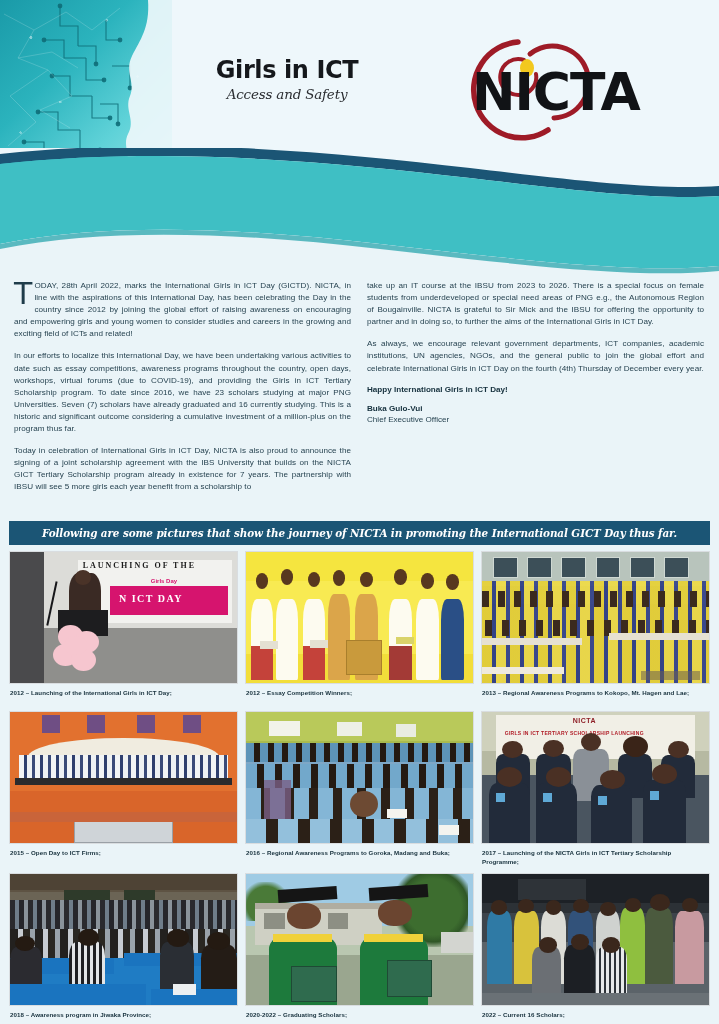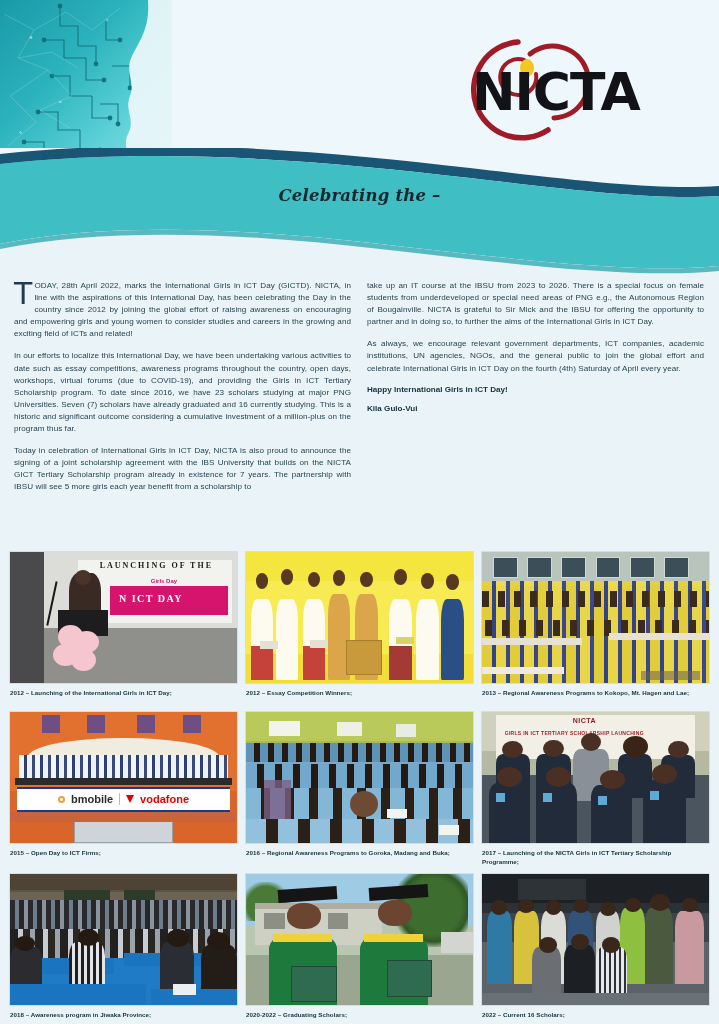--- a/index.html
+++ b/index.html
@@ -155,21 +155,21 @@
   }
   .row2 .caption { height: 29px; }
 
   
   
   .p1 { background: linear-gradient(#dcdcd8 0 58%, #8f8f8c 58% 100%); }
   .p1 .banner {
     position:absolute; left:30%; top:6%; width:68%; height:48%;
     background:#f2f2ef; }
   .p1 .bnr-txt { position:absolute; left:32%; top:7%; font-size:8px;
-    font-family:"Liberation Serif",serif; letter-spacing:2px; color:#1a1a1a; font-weight:700;margin-left:17px;}
+    font-family:"Liberation Serif",serif; letter-spacing:2px; color:#1a1a1a; font-weight:700;}
   .p1 .pink { position:absolute; left:44%; top:26%; width:52%; height:22%;
     background:#d6146e; }
   .p1 .pinkw { position:absolute; left:48%; top:31%; font-size:10px; color:#fff;
     font-weight:700; letter-spacing:1.5px; font-family:"Liberation Serif",serif;}
   .p1 .podium { position:absolute; left:21%; top:44%; width:22%; height:20%;
     background:#1d1d1f; }
   .p1 .person { position:absolute; left:26%; top:16%; width:14%; height:46%;
     background:#3a2a24; border-radius:30% 30% 6% 6%; }
   .p1 .head { position:absolute; left:28.5%; top:14%; width:7%; height:11%;
     background:#4a3328; border-radius:50%; }
@@ -306,20 +306,24 @@
           <path d="M34 30 L66 12 L92 30 L120 8"></path>
           <path d="M18 58 L52 52 L78 68"></path>
           <path d="M48 70 L72 96 L40 110 L70 128"></path>
           <path d="M10 96 L36 122 L8 146"></path>
         </g>
 
         <path d="M148 0 C150 28 140 40 132 56 C124 72 136 82 130 96 C124 110 136 120 128 134 C122 146 132 156 126 170 L172 170 L172 0 Z" fill="#eef7fb" opacity="0.92"></path>
       </svg>
     </div>
 
+    <div class="head-logo-left">
+      <div class="gict-title">Girls in ICT</div>
+      <div class="gict-sub">Access and Safety</div>
+    </div>
 
     <div class="nicta-logo">
       <svg width="290" height="130" viewBox="0 0 290 130">
         <path d="M118 22 A48 48 0 1 0 148 110" stroke="#9e1b27" stroke-width="5.5" fill="none" stroke-linecap="round"></path>
         <path d="M120 104 A36 36 0 1 0 96 40" stroke="#9e1b27" stroke-width="5" fill="none" stroke-linecap="round" transform="translate(34,-6)"></path>
         <path d="M132 58 A18 18 0 1 1 120 44" stroke="#9e1b27" stroke-width="4" fill="none" stroke-linecap="round" transform="translate(4,-4)"></path>
         <ellipse cx="127" cy="48" rx="7" ry="9" fill="#f2c81f"></ellipse>
       </svg>
       <div class="nicta-word">NICTA</div>
     </div>
@@ -329,41 +333,44 @@
     <svg width="719" height="128" viewBox="0 0 719 128" preserveAspectRatio="none">
       <path d="M0 8 C170 -10 330 6 470 22 C590 36 660 44 719 40 L719 0 L0 0 Z" fill="#eef7fb"></path>
       <path d="M0 6 C170 -12 330 4 470 20 C590 34 660 42 719 38 L719 48 C660 52 590 44 470 30 C330 14 170 -2 0 16 Z" fill="#1b5575"></path>
       <path d="M0 16 C170 -2 330 14 470 30 C590 44 660 52 719 48 L719 118 C640 126 520 112 380 96 C240 80 110 74 0 96 Z" fill="#3fbfc4"></path>
       <path d="M0 96 C110 74 240 80 380 96 C520 112 640 126 719 118 L719 128 L0 128 Z" fill="#eaf4f8"></path>
       <path d="M0 96 C110 74 240 80 380 96 C520 112 640 126 719 118 L719 123 C640 131 520 117 380 101 C240 85 110 79 0 101 Z" fill="#2aa6ad" opacity="0.75"></path>
     </svg>
   </div>
 
   <div class="title-block">
-    <div class="title-kicker">Celebrating the –</div>
   </div>
 
   <div class="article">
 
     <div class="col">
       <div class="para dropcap-para">
         <span class="dropcap">T</span><span>ODAY, 28th April 2022, marks the International Girls in ICT Day (GICTD). NICTA, in line with the aspirations of this International Day, has been celebrating the Day in the country since 2012 by joining the global effort of raising awareness on encouraging and empowering girls and young women to consider studies and careers in the growing and exciting field of ICTs and related!</span>
       </div>
       <div class="para">In our efforts to localize this International Day, we have been undertaking various activities to date such as essay competitions, awareness programs throughout the country, open days, workshops, virtual forums (due to COVID-19), and providing the Girls in ICT Tertiary Scholarship program. To date since 2016, we have 23 scholars studying at major PNG Universities. Seven (7) scholars have already graduated and 16 currently studying. This is a historic and significant outcome considering a cumulative investment of a million-plus on the program thus far.</div>
       <div class="para nomargin">Today in celebration of International Girls in ICT Day, NICTA is also proud to announce the signing of a joint scholarship agreement with the IBS University that builds on the NICTA GICT Tertiary Scholarship program already in existence for 7 years. The partnership with IBSU will see 5 more girls each year benefit from a scholarship to</div>
     </div>
 
     <div class="col">
       <div class="para">take up an IT course at the IBSU from 2023 to 2026. There is a special focus on female students from underdeveloped or special need areas of PNG e.g., the Autonomous Region of Bougainville. NICTA is grateful to Sir Mick and the IBSU for offering the opportunity to partner and in doing so, to further the aims of the International Girls in ICT Day.</div>
-      <div class="para">As always, we encourage relevant government departments, ICT companies, academic institutions, UN agencies, NGOs, and the general public to join the global effort and celebrate International Girls in ICT Day on the fourth (4th) Saturday of April every year.</div>
+      <div class="para">As always, we encourage relevant government departments, ICT companies, academic institutions, UN agencies, NGOs, and the general public to join the global effort and celebrate International Girls in ICT Day on the fourth (4th) Thursday of December every year.</div>
       <div class="bold-line">Happy International Girls in ICT Day!</div>
-      <div class="auth-name">Kila Gulo-Vui</div>
+      <div class="auth-name">Buka Gulo-Vui</div>
+      <div class="auth-role">Chief Executive Officer</div>
     </div>
   </div>
 
+  <div class="gallery-banner">
+    <div class="gallery-banner-text">Following are some pictures that show the journey of NICTA in promoting the International GICT Day thus far.</div>
+  </div>
 
   <div class="grid">
 
     <div class="cell">
       <div class="photo">
         <div class="inner p1 blurwrap">
           <div class="curtain"></div>
           <div class="banner"></div>
           <div class="bnr-txt">LAUNCHING OF THE</div>
           <div class="pink"></div>
@@ -441,27 +448,20 @@
     <div class="cell row2">
       <div class="photo">
         <div class="inner p4 blurwrap">
           <div class="win2" style="left:14%;top:2%;width:8%;height:14%;"></div>
           <div class="win2" style="left:34%;top:2%;width:8%;height:14%;"></div>
           <div class="win2" style="left:56%;top:2%;width:8%;height:14%;"></div>
           <div class="win2" style="left:76%;top:2%;width:8%;height:14%;"></div>
           <div class="canopy"></div>
           <div class="crowd"></div>
           <div class="rail"></div>
-          <div class="sign">
-            <span class="ring"></span>
-            <span class="bm">bmobile</span>
-            <span style="width:1px;height:12px;background:#bbb;"></span>
-            <span class="quote"></span>
-            <span class="vd">vodafone</span>
-          </div>
           <div class="door"></div>
           <div style="position:absolute;left:0;top:76%;width:100%;height:8%;background:#c9643a;"></div>
         </div>
       </div>
       <div class="caption">2015 – Open Day to ICT Firms;</div>
     </div>
 
     <div class="cell row2">
       <div class="photo">
         <div class="inner p5 blurwrap">

